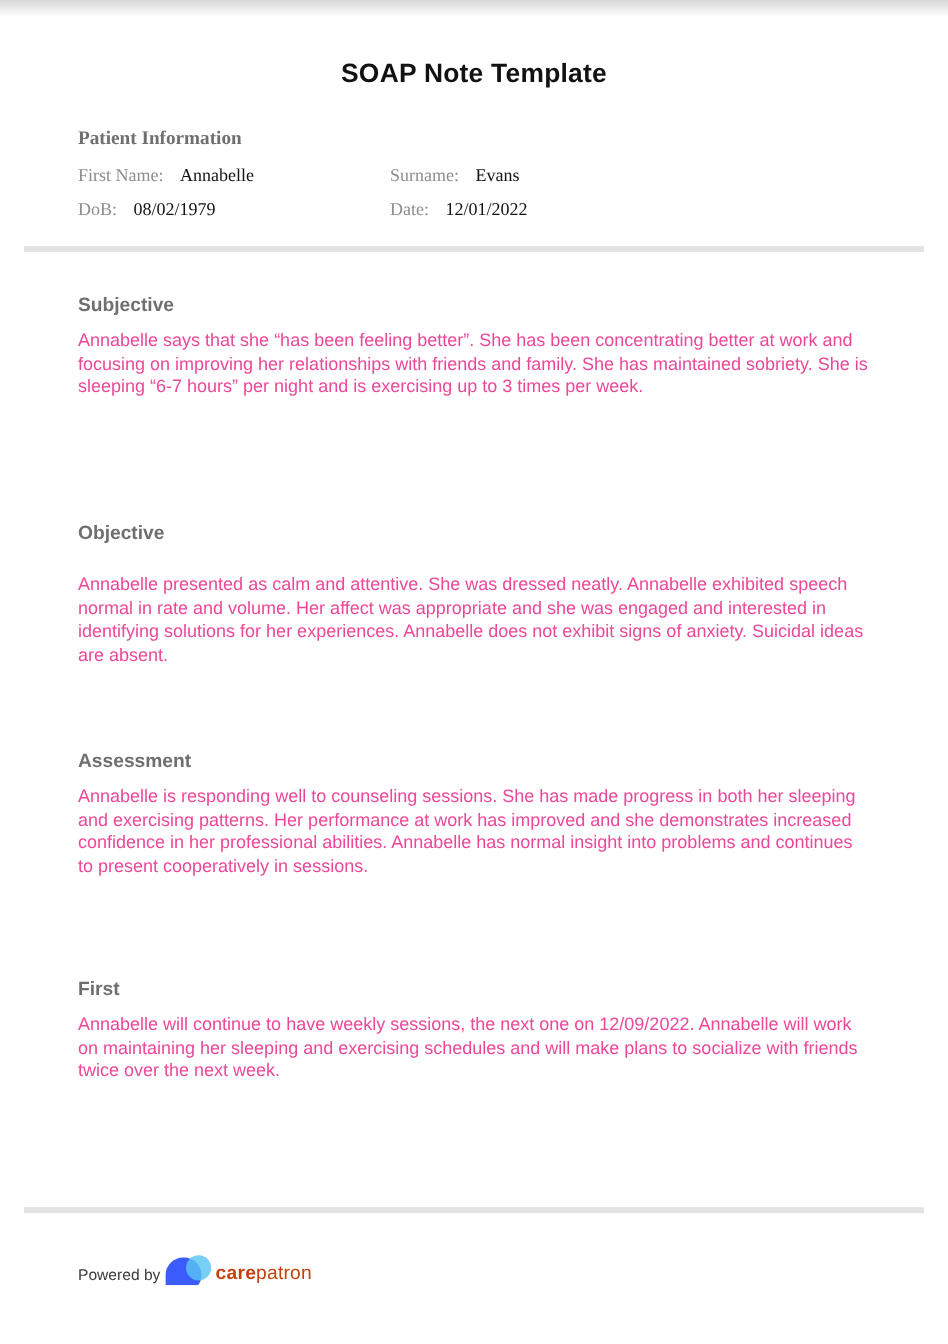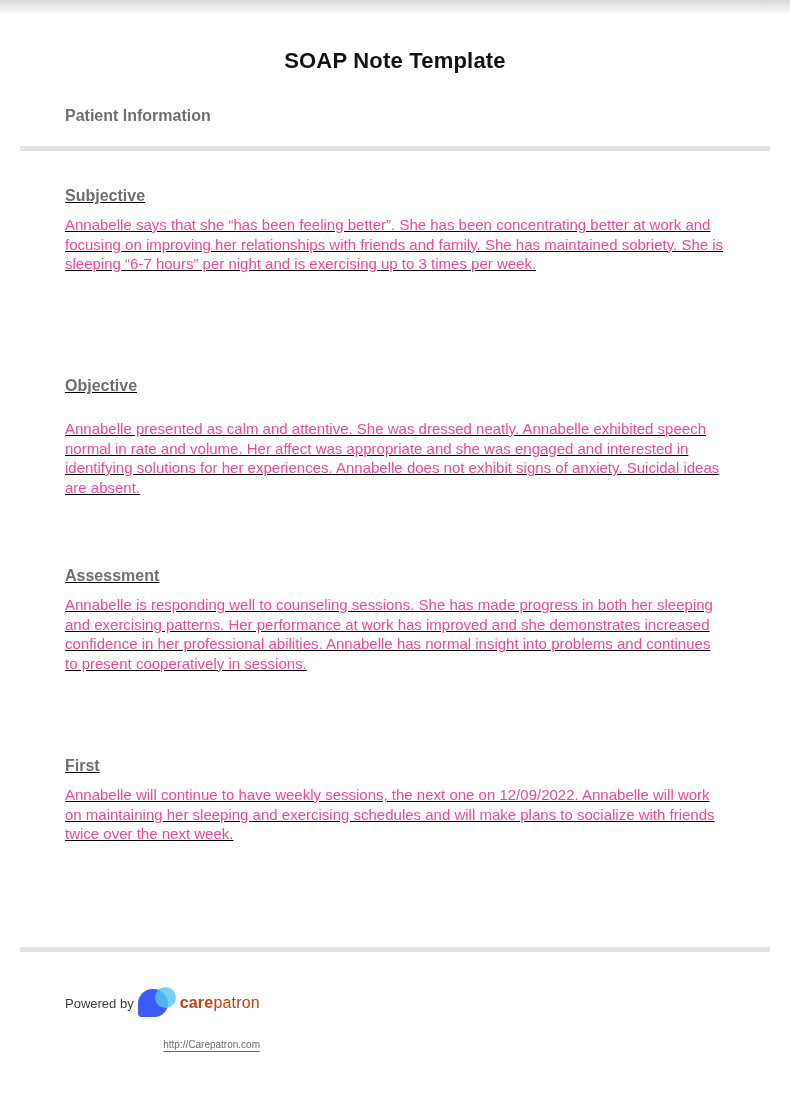--- a/index.html
+++ b/index.html
@@ -26,20 +26,21 @@
     padding-top: 48px;
     text-align: center;
     font-size: 22px;
     font-weight: bold;
     color: #121212;
     letter-spacing: 0.2px;
   }
 
   .patient {
     margin: 33px 65px 0 65px;
+    font-family: Liberation Serif, serif;
   }
   .patient-heading {
     font-size: 16px;
     font-weight: bold;
     color: #6f6f6f;
   }
   .patient-grid {
     margin-top: 14px;
     display: grid;
     grid-template-columns: 260px 1fr;
@@ -53,21 +54,21 @@
     height: 5px;
     background: #e3e3e3;
     margin: 0 20px;
   }
   .divider.top { margin-top: 21px; }
 
   .sections {
     padding: 36px 65px 0 65px;
     height: 796px;
   }
-  .section { height: 190px; text-decoration: underline; }
+  .section { height: 190px; }
   .section-title {
     font-size: 16px;
     font-weight: bold;
     color: #6f6f6f;
     margin-bottom: 10px;
   }
   .section-body {
     font-size: 15px;
     line-height: 19.5px;
     color: #ec4899;
@@ -165,20 +166,38 @@
 </head>
 <body>
 
 <div class="page">
   <div class="top-shade"></div>
 
   <div class="doc-title">SOAP Note Template</div>
 
   <div class="patient">
     <div class="patient-heading">Patient Information</div>
+    <div class="patient-grid">
+      <div>
+        <span class="field-label">First Name:</span>
+        <span class="field-value">Annabelle</span>
+      </div>
+      <div>
+        <span class="field-label">Surname:</span>
+        <span class="field-value">Evans</span>
+      </div>
+      <div>
+        <span class="field-label">DoB:</span>
+        <span class="field-value">08/02/1979</span>
+      </div>
+      <div>
+        <span class="field-label">Date:</span>
+        <span class="field-value">12/01/2022</span>
+      </div>
+    </div>
   </div>
 
   <div class="divider top"></div>
 
   <div class="sections">
     <div class="section">
       <div class="section-title">Subjective</div>
       <div class="section-body">Annabelle says that she “has been feeling better”. She has been concentrating better at work and focusing on improving her relationships with friends and family. She has maintained sobriety. She is sleeping “6-7 hours” per night and is exercising up to 3 times per week.</div>
     </div>
     <div class="section">

